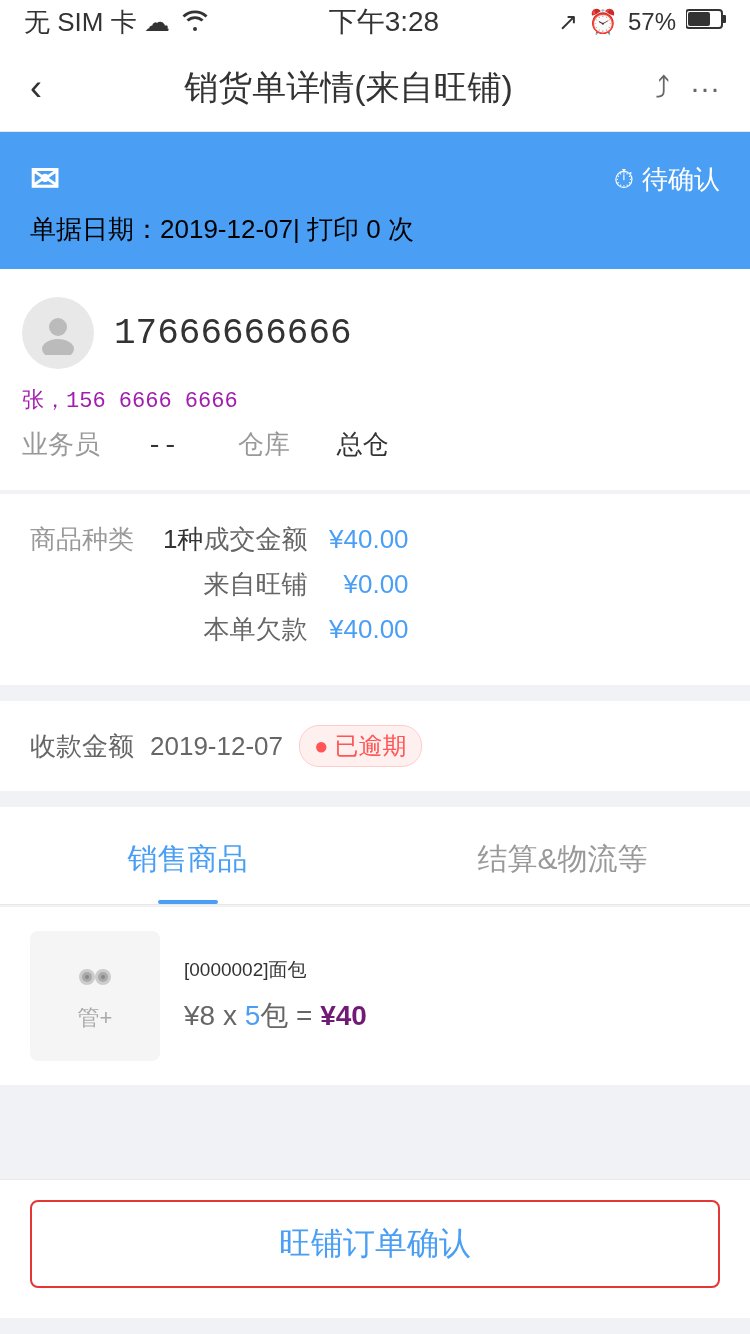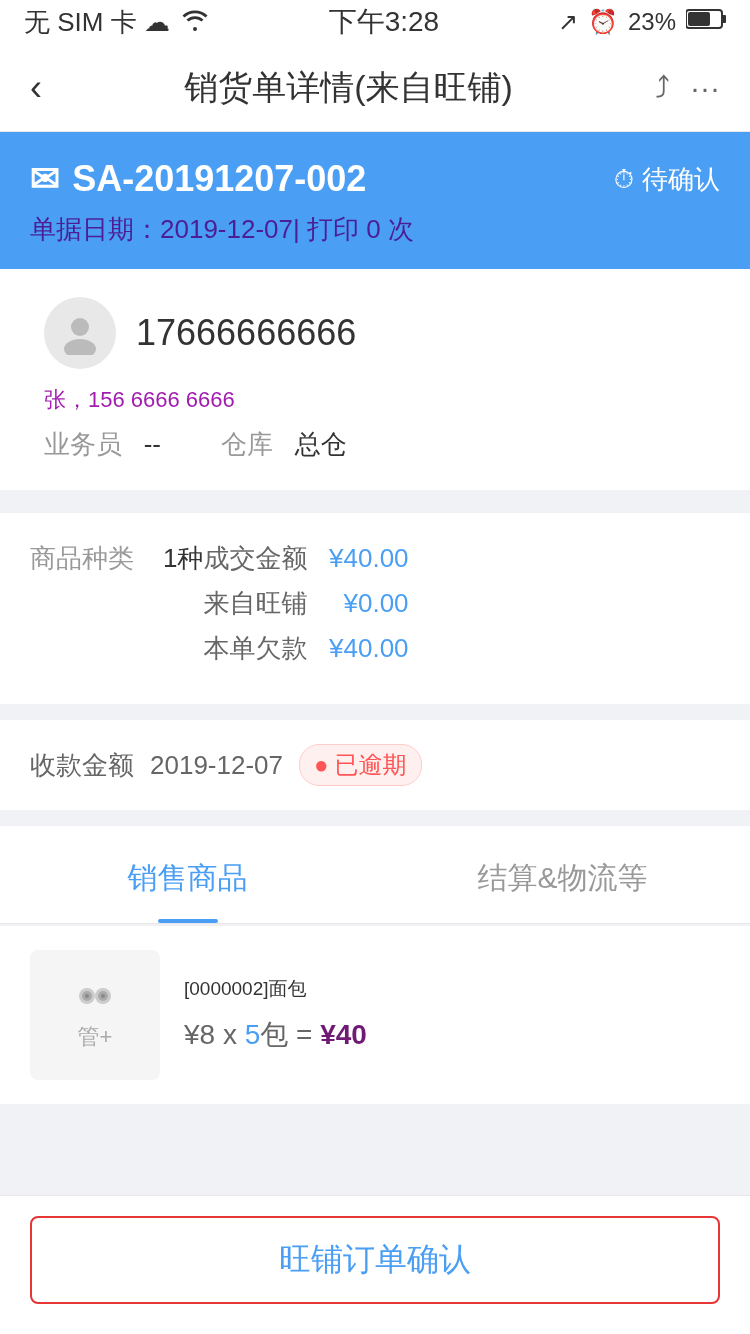--- a/index.html
+++ b/index.html
@@ -79,28 +79,29 @@
     }
     .order-status {
       font-size: 26px;
       color: #fff;
       display: flex;
       align-items: center;
       gap: 8px;
     }
     .order-date {
       font-size: 26px;
-      color: #4c1d95;
+      color: #000000;
     }
 
     
     .white-section {
       background: #fff;
-      padding: 28px 44px;
-      margin-bottom: 23px;
+      padding: 28px 22px;
+      margin-bottom: 4px;
+      font-family: Liberation Mono, monospace;
     }
 
     
     .customer-row {
       display: flex;
       align-items: center;
       gap: 20px;
       margin-bottom: 16px;
     }
     .avatar {
@@ -245,21 +246,21 @@
     }
     .product-price .qty { color: #4a9ff5; font-weight: 500; }
     .product-price .total { color: #701a75; font-weight: bold; }
 
     
     .spacer { height: 160px; background: #f0f2f5; }
 
     
     .bottom-bar {
       position: fixed;
-      bottom: 0;
+      bottom: 16px;
       width: 750px;
       background: #fff;
       padding: 20px 30px 30px;
       border-top: 1px solid #e8e8e8;
     }
     .confirm-btn {
       width: 100%;
       height: 88px;
       border: 2px solid #e63535;
       border-radius: 8px;
@@ -282,21 +283,21 @@
     <span>
       <svg width="30" height="22" viewBox="0 0 30 22">
           <path d="M15 18a2 2 0 100 4 2 2 0 000-4zm-6.5-5.5a9.5 9.5 0 0113 0l2-2a12.5 12.5 0 00-17 0l2 2zm-4-4a15 15 0 0121 0l2-2a18 18 0 00-25 0l2 2z" fill="#333"></path>
         </svg>
     </span>
   </div>
   <div class="status-center">下午3:28</div>
   <div class="status-right">
     <span>↗</span>
     <span>⏰</span>
-    <span>23%</span>
+    <span>57%</span>
     <span>
       <svg width="40" height="22" viewBox="0 0 40 22">
           <rect x="0" y="2" width="36" height="18" rx="3" ry="3" fill="none" stroke="#333" stroke-width="2"></rect>
           <rect x="36" y="7" width="4" height="8" rx="1" fill="#333"></rect>
           <rect x="2" y="4" width="22" height="14" rx="2" fill="#333"></rect>
         </svg>
     </span>
   </div>
 </div>
 
@@ -308,21 +309,20 @@
   <div class="nav-right">
     <span class="nav-icon">⤴</span>
     <span class="nav-icon">···</span>
   </div>
 </div>
 
 <div class="header-card">
   <div class="header-card-top">
     <div class="order-number">
       <span>✉</span>
-      <span>SA-20191207-002</span>
     </div>
     <div class="order-status">
       <span>⏱</span>
       <span>待确认</span>
     </div>
   </div>
   <div class="order-date">
     <span>单据日期：</span><span>2019-12-07</span><span>| 打印 0 次</span>
   </div>
 </div>

